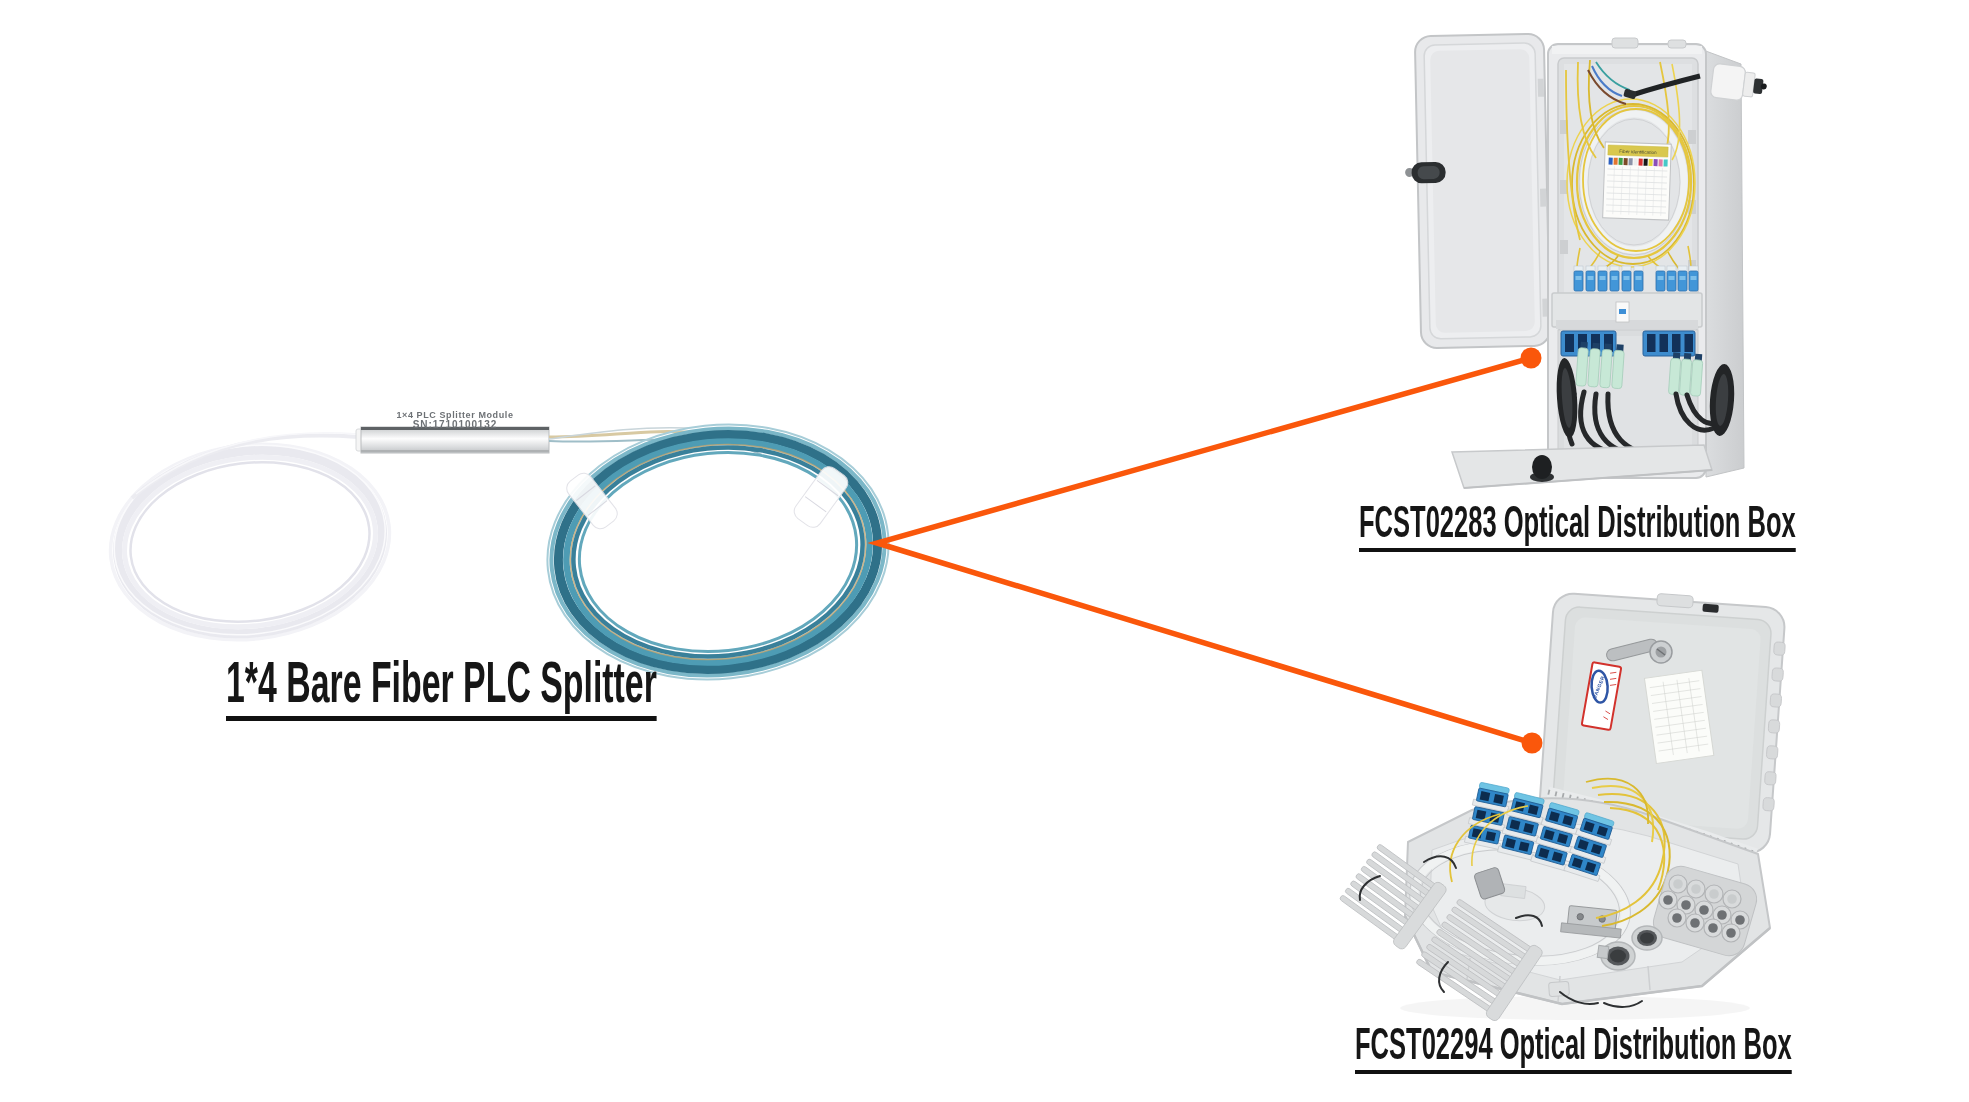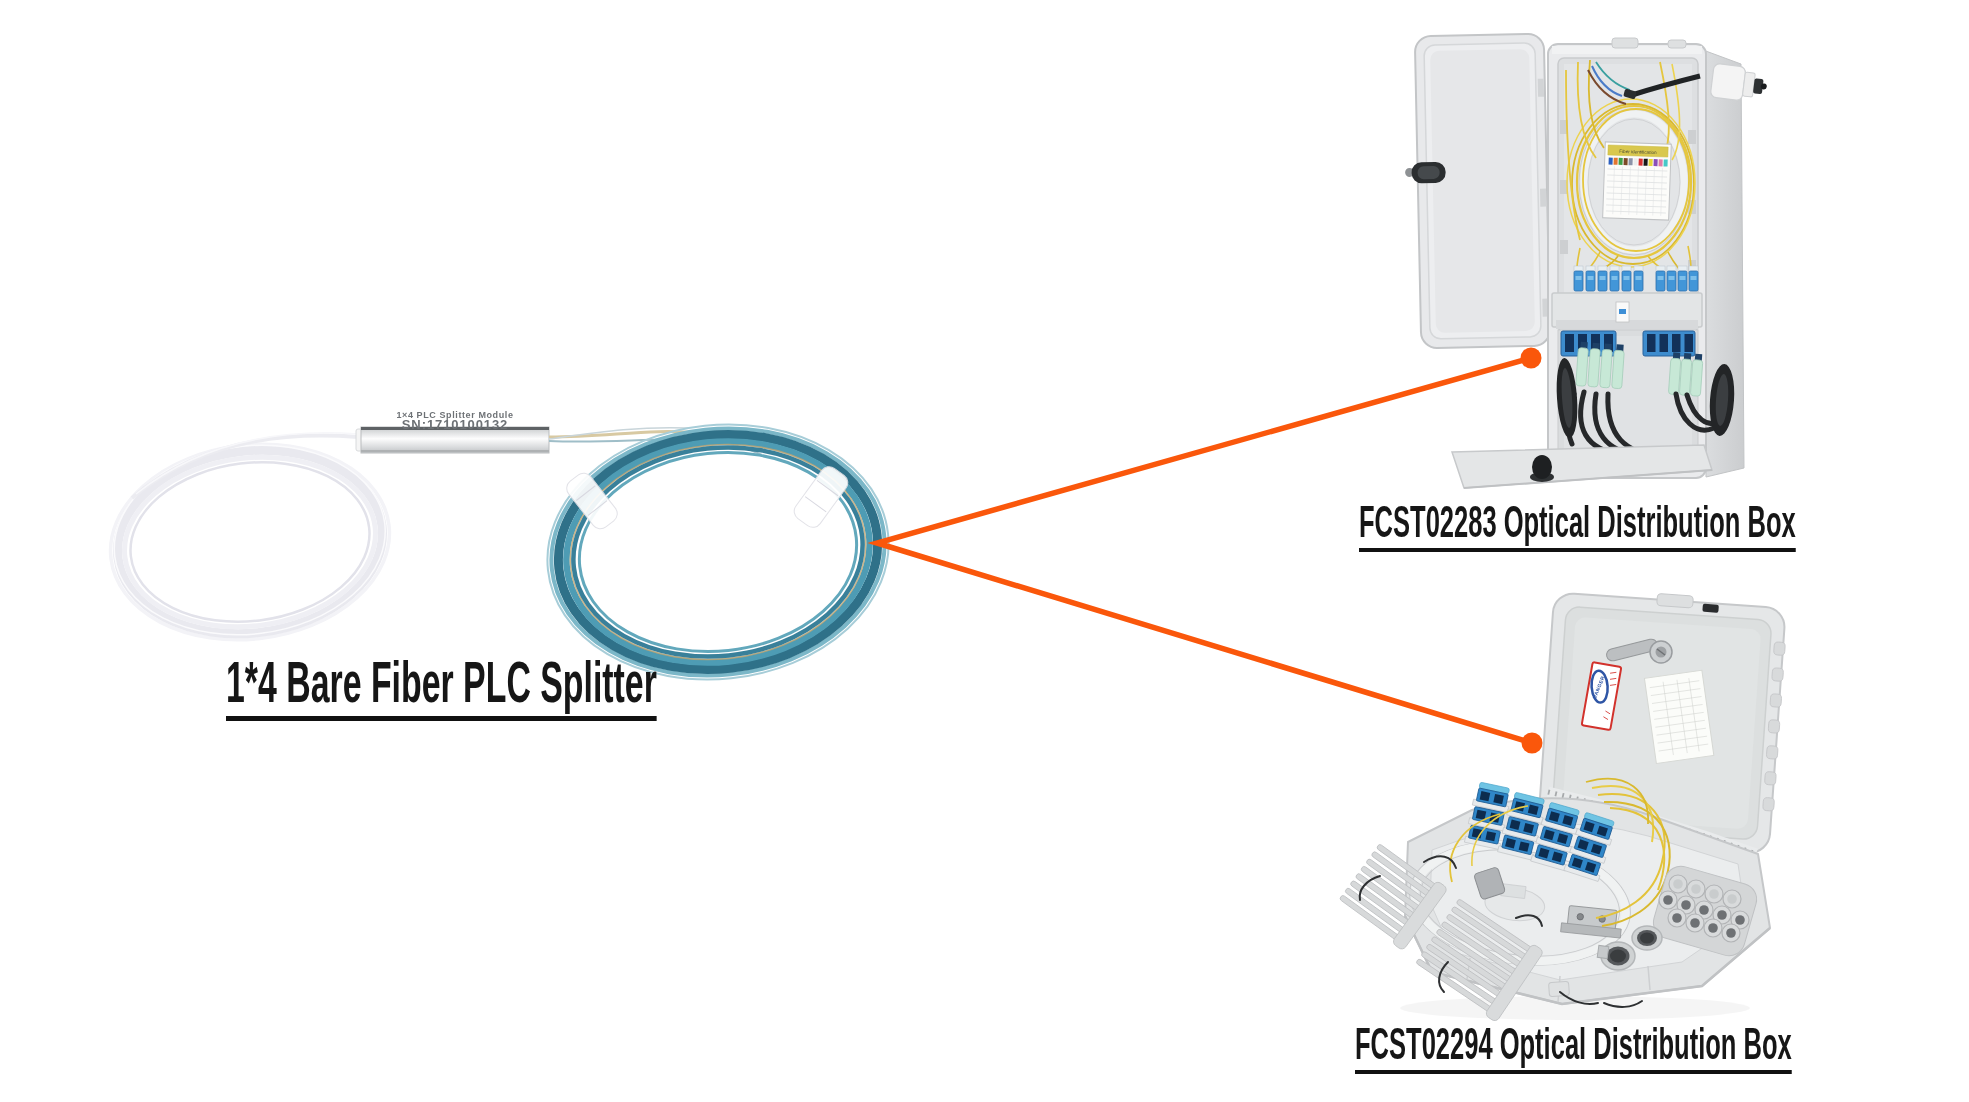--- a/index.html
+++ b/index.html
@@ -10,21 +10,21 @@
            transform-origin:left top;border-bottom-style:solid;border-bottom-color:#111;}
   #splitter-title{left:226px;top:652px;font-size:57px;line-height:60px;
            transform:scaleX(0.594);padding-bottom:4px;border-bottom-width:5px;}
   #box-top-label{left:1359px;top:498px;font-size:44px;line-height:47px;
            transform:scaleX(0.58);padding-bottom:3px;border-bottom-width:4px;}
   #box-bottom-label{left:1355px;top:1020px;font-size:44px;line-height:47px;
            transform:scaleX(0.58);padding-bottom:3px;border-bottom-width:4px;}
   #module-label{position:absolute;left:364px;top:410px;width:182px;text-align:center;
            color:#6d7175;font-weight:bold;}
   #module-label .l1{font-size:9px;line-height:10px;letter-spacing:0.6px;}
-  #module-label .l2{font-size:13px;line-height:10px;letter-spacing:0.9px;}
+  #module-label .l2{font-size:10px;line-height:10px;letter-spacing:0.9px;}
 </style>
 </head>
 <body>
 
 <div id="canvas">
 
 <svg id="scene" width="1969" height="1102" viewBox="0 0 1969 1102">
   <defs>
     <linearGradient id="metalGrad" x1="0" y1="0" x2="0" y2="1">
       <stop offset="0" stop-color="#C4C7C9"></stop>

